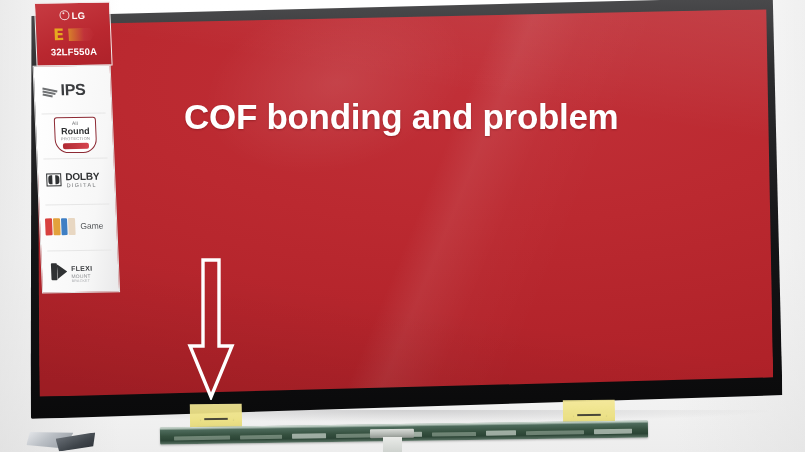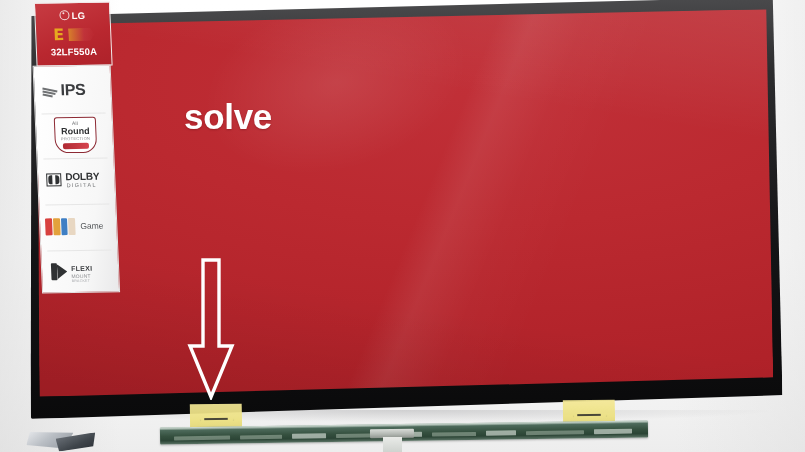--- a/index.html
+++ b/index.html
@@ -575,21 +575,21 @@
           </div>
         <div class="fm-text">FLEXI</div>
         <div class="fm-sub">MOUNT</div>
         <div class="fm-sub2">BRACKET</div>
       </div>
 
     </div>
   </div>
 
   <div class="caption">
-    <div>solve</div>
+    <div>COF bonding and problem</div>
   </div>
 
   <div class="arrow">
     <svg width="50" height="142" viewBox="0 0 50 142" xmlns="http://www.w3.org/2000/svg">
       <polygon points="17,2 33,2 33,88 46,88 25,139 4,88 17,88" fill="none" stroke="#ffffff" stroke-width="3.4" stroke-linejoin="miter"></polygon>
     </svg>
   </div>
 
   <div class="tape tape-left">
     <div class="dash"></div>

